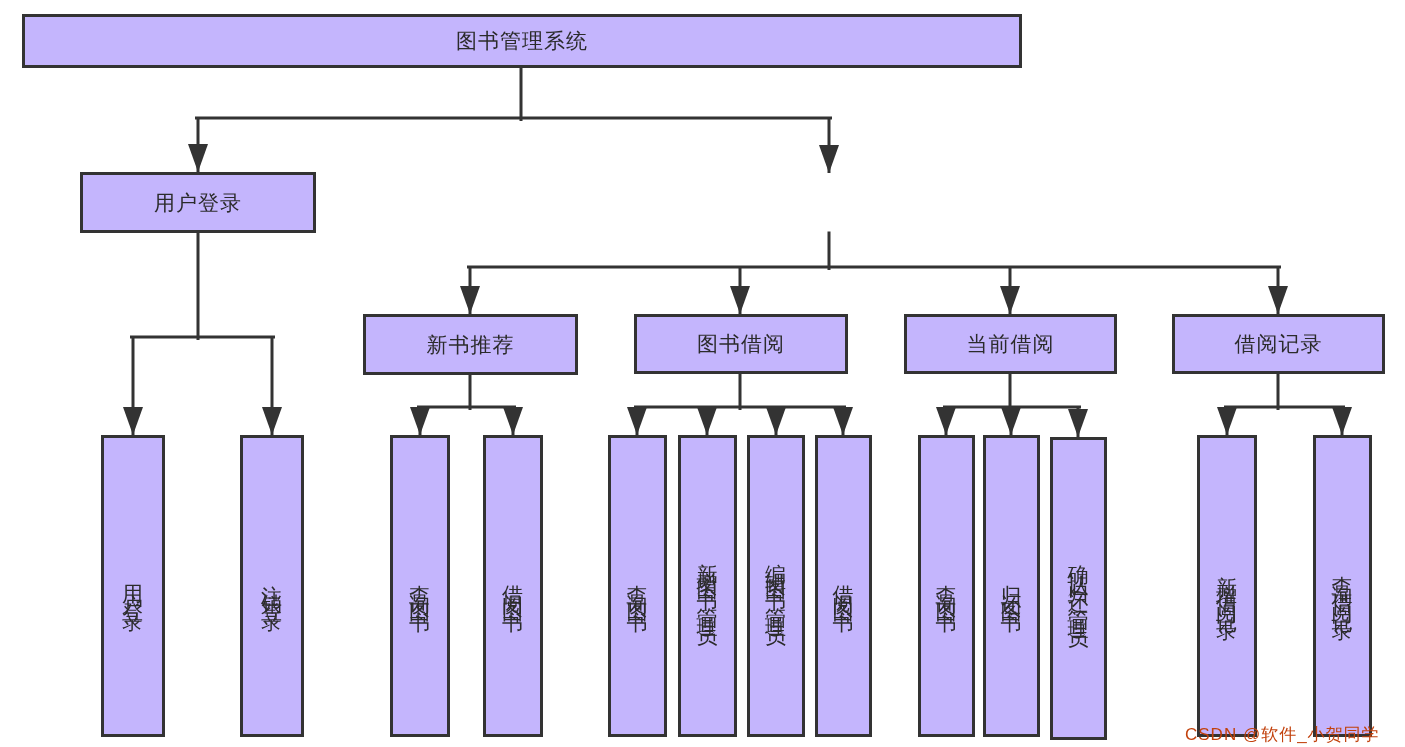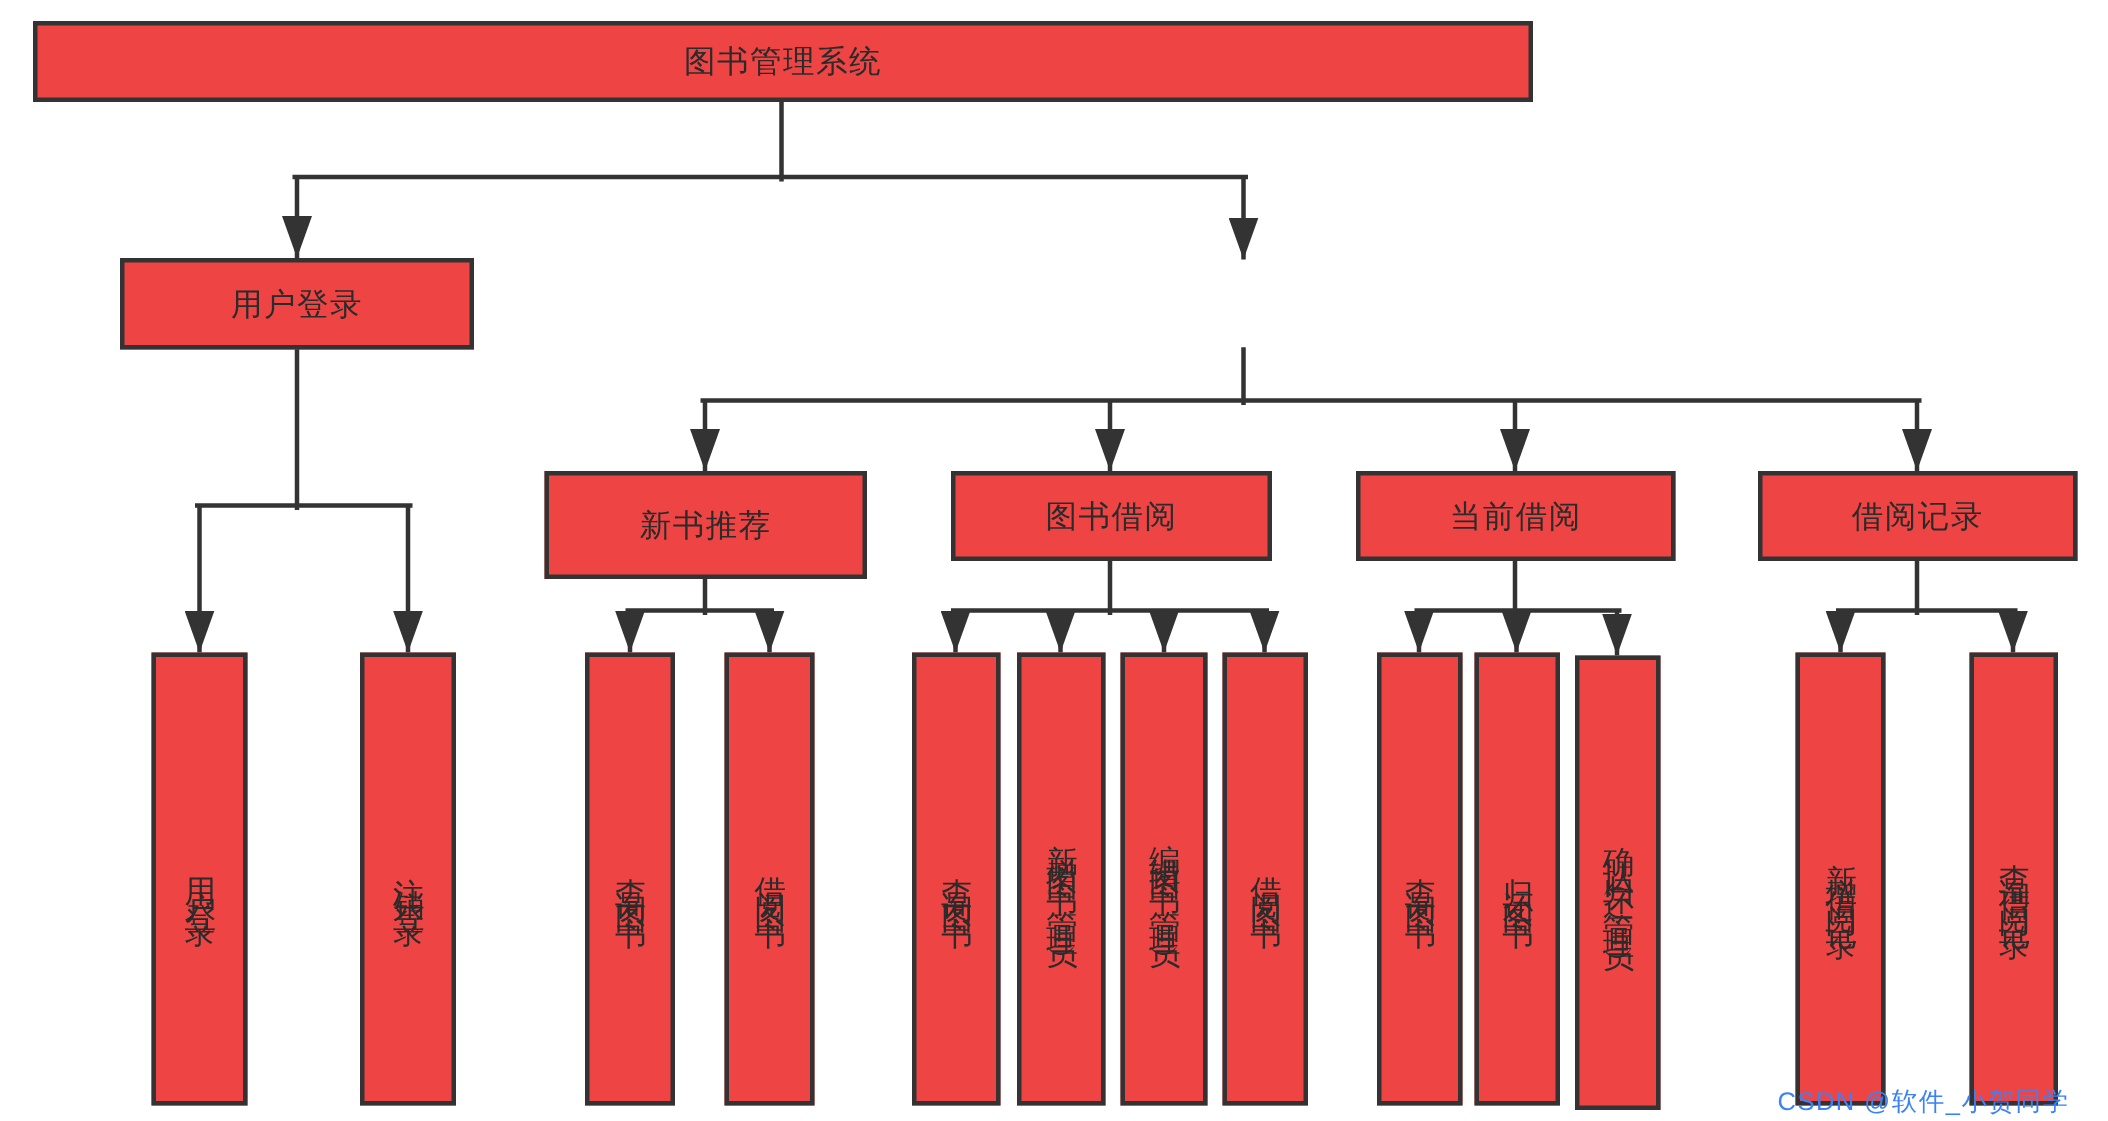--- a/index.html
+++ b/index.html
@@ -2,31 +2,31 @@
 <html><head>
 <meta charset="utf-8">
 <style>
   html,body{margin:0;padding:0;background:#fff;}
   .canvas{
     position:relative;width:1405px;height:747px;background:#ffffff;
     font-family:"Liberation Sans","DejaVu Sans",sans-serif;overflow:hidden;
   }
   .wires{position:absolute;left:0;top:0;}
   .box{
-    position:absolute;background:#ef4444;border:3px solid #333333;
+    position:absolute;background:#c4b5fd;border:3px solid #333333;
     box-sizing:border-box;display:flex;align-items:center;justify-content:center;
     color:#2b2b2b;
   }
   .h-box{font-size:21px;letter-spacing:1px;white-space:nowrap;}
   .v-box span{
     writing-mode:vertical-lr;font-size:21px;line-height:1;
     letter-spacing:9px;color:#2b2b2b;
   }
   .watermark{
-    position:absolute;left:1185px;top:723px;font-size:17px;color:#3b82f6;
+    position:absolute;left:1185px;top:723px;font-size:17px;color:#c2410c;
     letter-spacing:1px;white-space:nowrap;z-index:5;
   }
 </style>
 </head>
 <body>
 
 <div class="canvas">
 
   <svg class="wires" width="1405" height="747" viewBox="0 0 1405 747">
     <defs>
@@ -68,21 +68,21 @@
     <line x1="1011" y1="407" x2="1011" y2="435" stroke="#333333" stroke-width="3" marker-end="url(#ah)"></line>
     <line x1="1078" y1="407" x2="1078" y2="437" stroke="#333333" stroke-width="3" marker-end="url(#ah)"></line>
     <line x1="1227" y1="407" x2="1227" y2="435" stroke="#333333" stroke-width="3" marker-end="url(#ah)"></line>
     <line x1="1342" y1="407" x2="1342" y2="435" stroke="#333333" stroke-width="3" marker-end="url(#ah)"></line>
   </svg>
 
   <div class="box h-box" style="left:22px;top:14px;width:1000px;height:54px;">图书管理系统</div>
 
   <div class="box h-box" style="left:80px;top:172px;width:236px;height:61px;">用户登录</div>
 
-  <div class="box h-box" style="left:363px;top:314px;width:215px;height:72px;">新书推荐</div>
+  <div class="box h-box" style="left:363px;top:314px;width:215px;height:61px;">新书推荐</div>
   <div class="box h-box" style="left:634px;top:314px;width:214px;height:60px;">图书借阅</div>
   <div class="box h-box" style="left:1172px;top:314px;width:213px;height:60px;">借阅记录</div>
   <div class="box h-box" style="left:904px;top:314px;width:213px;height:60px;">当前借阅</div>
 
   <div class="box v-box" style="left:101px;top:435px;width:64px;height:302px;">
     <span>用户登录</span>
   </div>
   <div class="box v-box" style="left:240px;top:435px;width:64px;height:302px;">
     <span>注销登录</span>
   </div>

